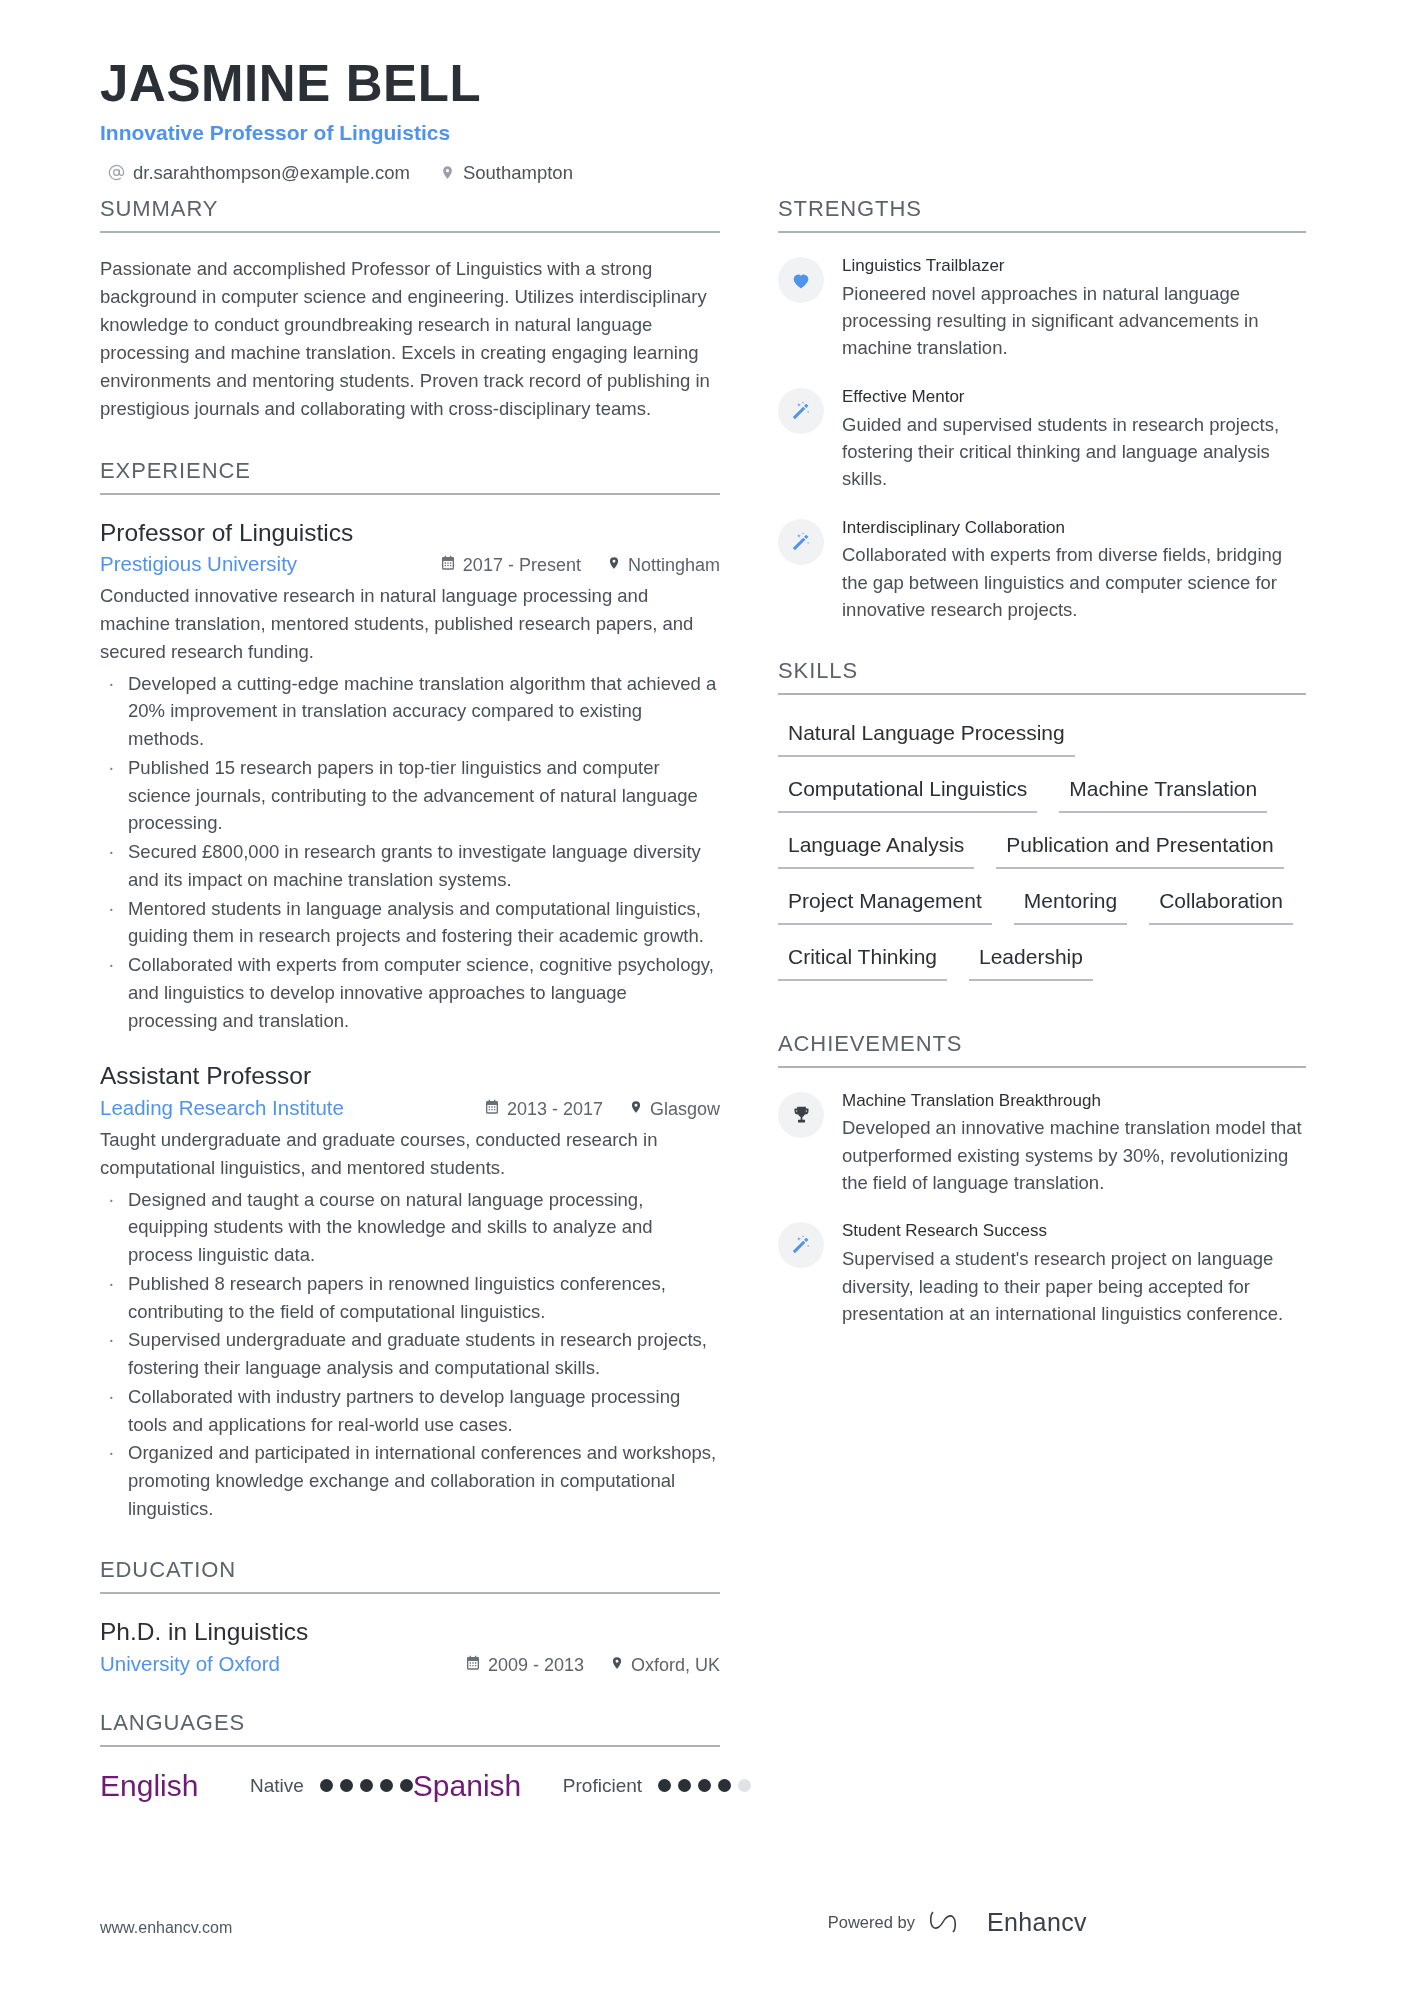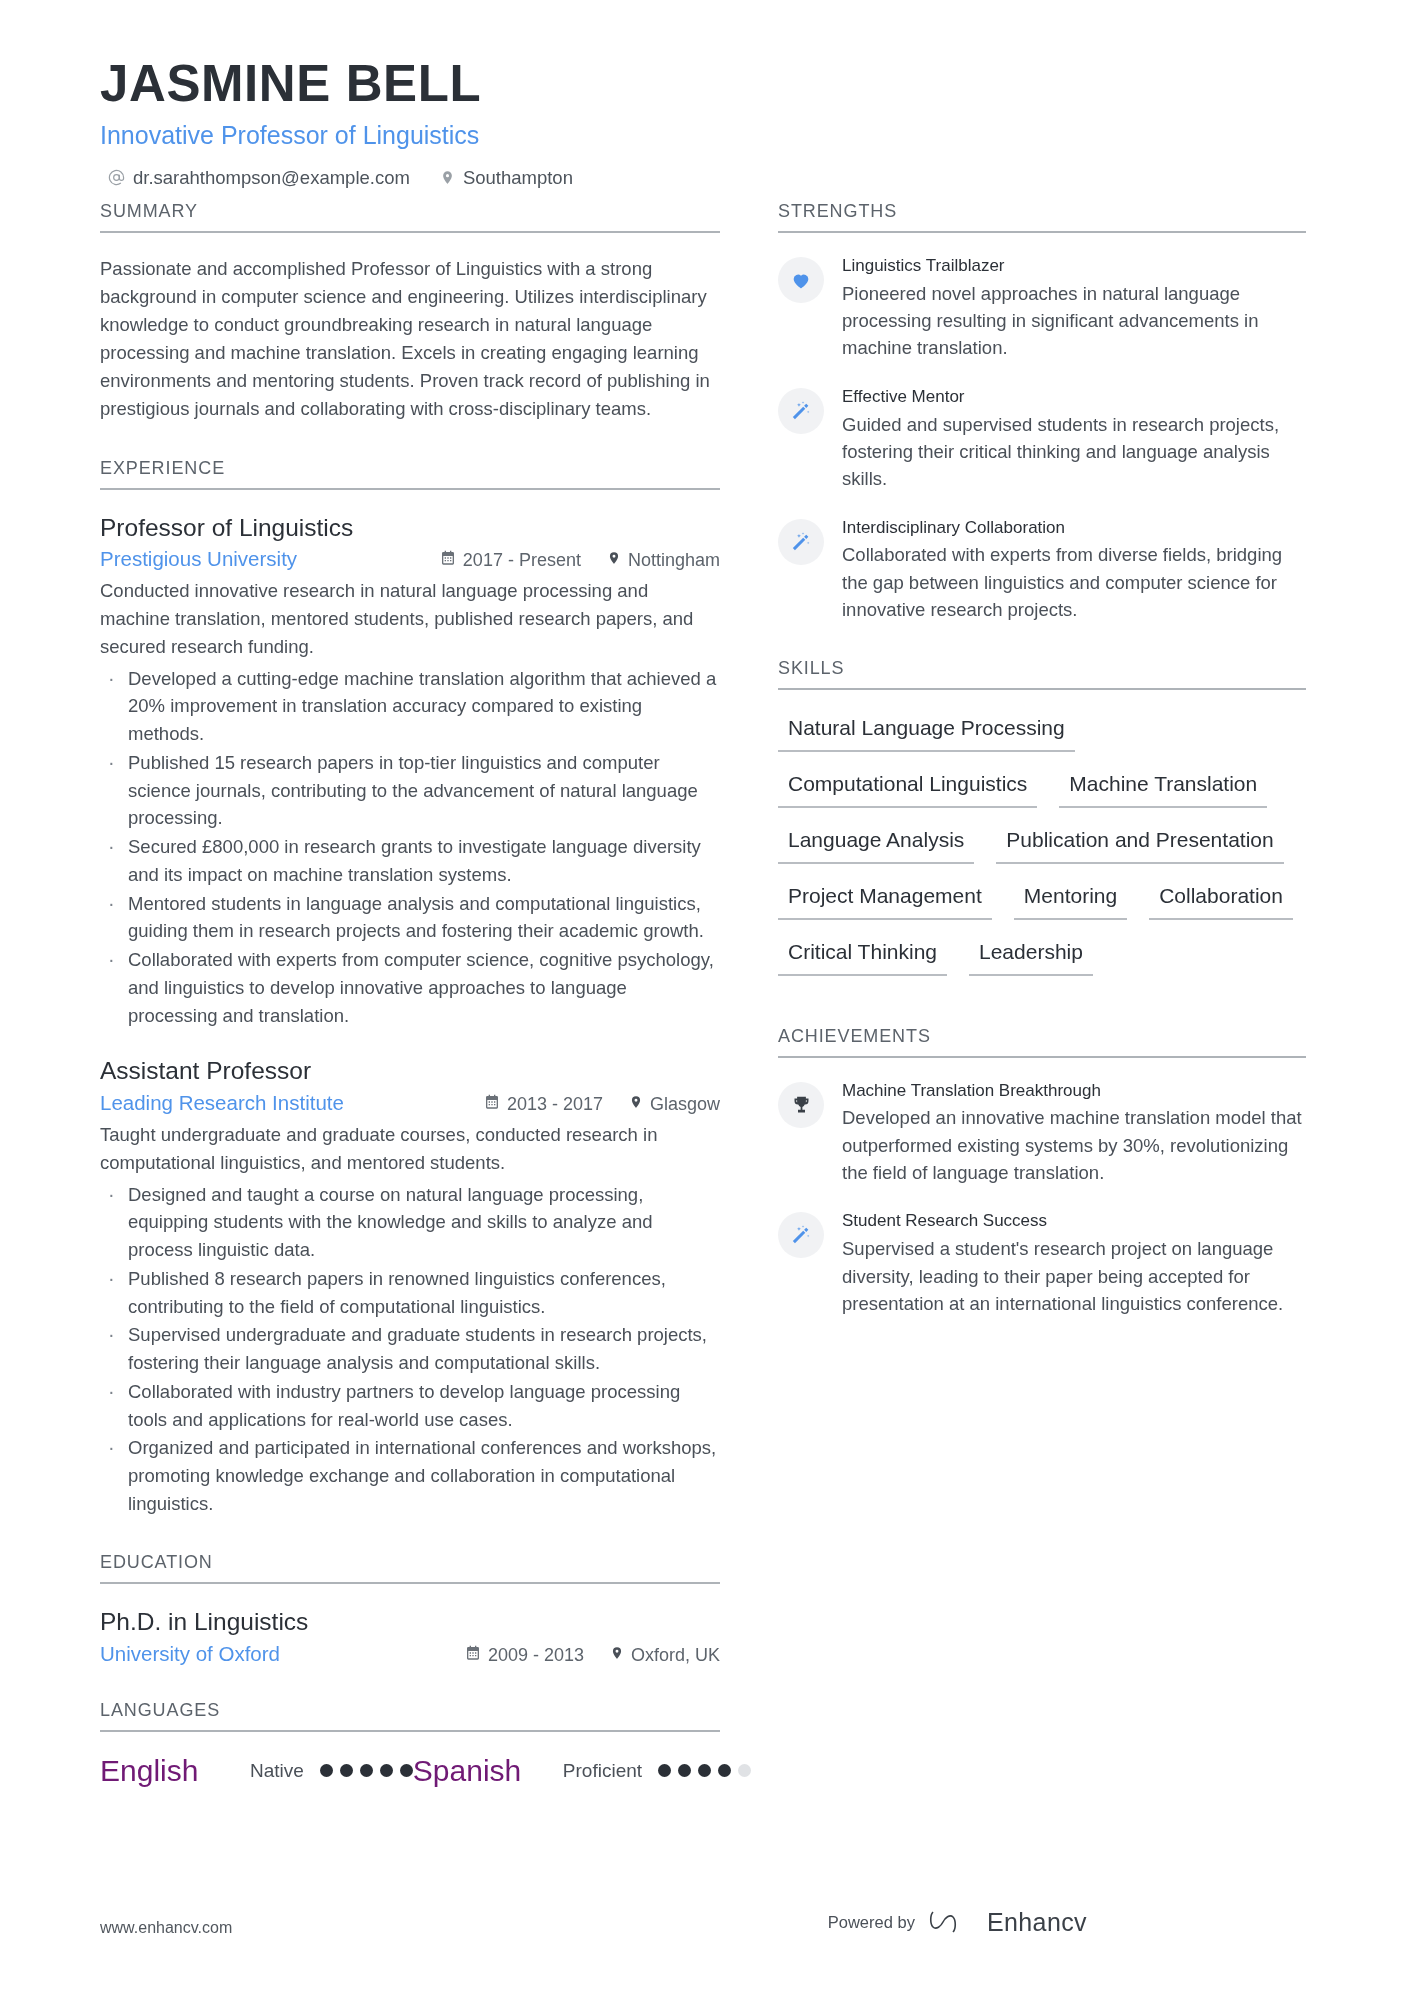--- a/index.html
+++ b/index.html
@@ -21,23 +21,23 @@
   
   .name {
     font-size: 51px;
     font-weight: bold;
     letter-spacing: 0.6px;
     color: #2b3037;
     line-height: 1.15;
     margin-bottom: 6px;
   }
   .headline {
-    font-size: 25px;
+    font-size: 21px;
     color: #4f93ea;
-    font-weight: 400;
+    font-weight: 700;
     line-height: 1.25;
     margin-bottom: 16px;
   }
   .contact-row {
     display: flex;
     align-items: center;
     gap: 30px;
     margin-left: 8px;
     margin-bottom: 12px;
   }
@@ -55,21 +55,21 @@
   .cols {
     display: flex;
     gap: 58px;
     align-items: flex-start;
   }
   .col-left { width: 620px; flex: none; }
   .col-right { width: 528px; flex: none; }
 
   
   .sec-title {
-    font-size: 18px;
+    font-size: 22px;
     letter-spacing: 0.9px;
     color: #5c636b;
     font-weight: 400;
     padding-bottom: 9px;
     border-bottom: 2.5px solid #aeb3b8;
     margin-bottom: 22px;
   }
   .sec { margin-bottom: 34px; }
 
   

